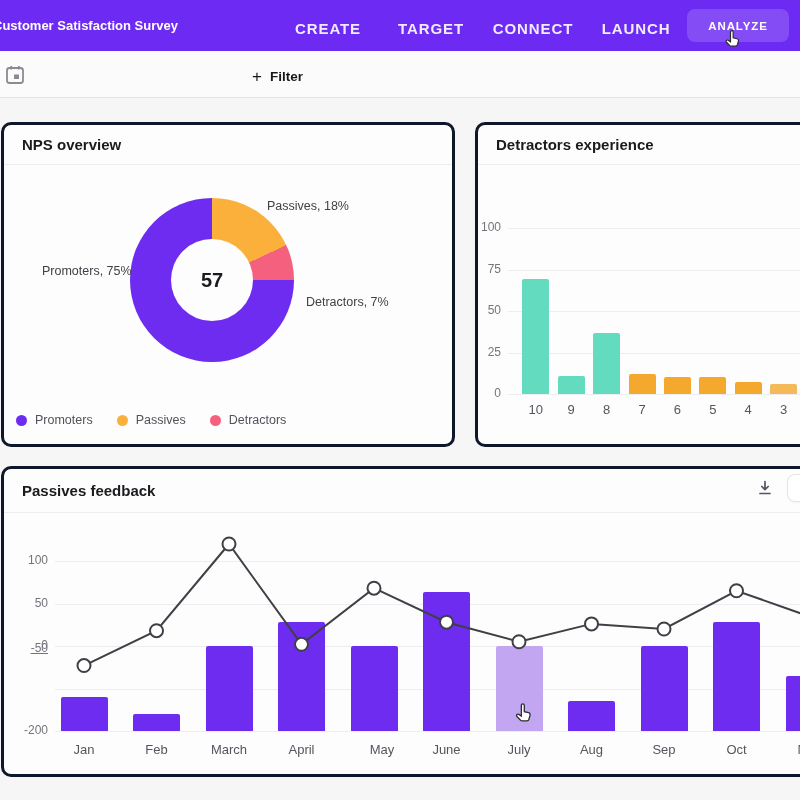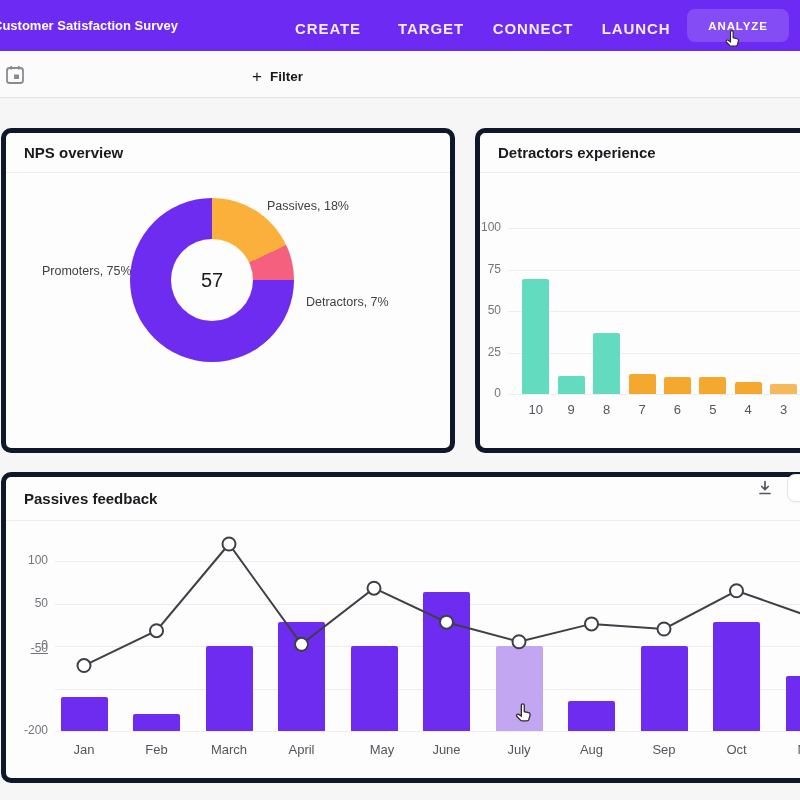--- a/index.html
+++ b/index.html
@@ -21,32 +21,32 @@
   .filterbar { position:absolute; left:0; top:51px; width:800px; height:47px; background:#fbfbfc; border-bottom:1px solid #e4e4e8; z-index:20; }
   .cal-icon { position:absolute; left:5px; top:13px; }
   .segmented { position:absolute; left:21px; top:10px; height:31px; background:#ededee; border-radius:8px; display:flex; align-items:center; padding:0 4px; }
   .seg-item { font-size:13px; color:#9a9aa1; font-weight:500; padding:0 11px; cursor:pointer; white-space:nowrap; }
   .seg-item.sel { background:#ffffff; color:#18181b; font-weight:700; border:1px solid #e2e2e6; border-radius:6px; height:25px; line-height:23px; padding:0 13px; box-shadow:0 1px 2px rgba(0,0,0,.06); }
   .filter-add { position:absolute; left:252px; top:10px; height:31px; display:flex; align-items:center; gap:8px; cursor:pointer; }
   .plus-glyph { font-size:17px; font-weight:500; color:#18181b; line-height:1; }
   .filter-label { font-size:13.5px; font-weight:600; color:#18181b; }
 
   
-  .card { position:absolute; background:#fdfdfd; border:5px solid #0f172a; border-radius:10px; z-index:1;margin-top:6px; }
+  .card { position:absolute; background:#fdfdfd; border:3px solid #0f172a; border-radius:10px; z-index:1; }
   .card-nps { left:1px; top:122px; width:454px; height:325px; }
   .card-onb { left:475px; top:122px; width:350px; height:325px; border-right:none; border-top-right-radius:0; }
   .card-web { left:1px; top:466px; width:810px; height:311px; }
   .card-head { height:40px; border-bottom:1px solid #ededf0; display:flex; align-items:center; padding-left:18px; }
   .card-head.tall { height:44px; }
   .card-title { font-size:15px; font-weight:700; color:#1b1b1f; }
 
   
   .donut { position:absolute; left:130px; top:198px; width:164px; height:164px; border-radius:50%; z-index:2; }
   .donut-hole { position:absolute; left:171px; top:239px; width:82px; height:82px; border-radius:50%; background:#fdfdfd; z-index:3; display:flex; align-items:center; justify-content:center; }
-  .donut-center { font-size:20px; font-weight:400; color:#1b1b1f; }
+  .donut-center { font-size:20px; font-weight:700; color:#1b1b1f; }
   .callout { position:absolute; font-size:12.5px; color:#3f3f46; z-index:3; white-space:nowrap; }
   .co-promoters  { left:42px;  top:264px; }
   .co-passives   { left:267px; top:199px; }
   .co-detractors { left:306px; top:271px;margin-top:24px; }
   .nps-legend { position:absolute; left:16px; top:413px; display:flex; column-gap:24px; align-items:center; z-index:3; }
   .legend-item { display:flex; align-items:center; gap:8px; }
   .legend-dot { width:11px; height:11px; border-radius:50%; }
   .legend-label { font-size:12.5px; color:#52525b; }
 
   
@@ -97,20 +97,34 @@
       <span class="card-title">NPS overview</span>
     </div>
   </section>
   <div class="donut" style="background: conic-gradient(rgb(251, 176, 60) 0deg, rgb(251, 176, 60) 64.8deg, rgb(245, 96, 127) 64.8deg, rgb(245, 96, 127) 90deg, rgb(109, 44, 240) 90deg, rgb(109, 44, 240) 360deg);"></div>
   <div class="donut-hole">
     <span class="donut-center">57</span>
   </div>
   <span class="callout co-promoters">Promoters, 75%</span>
   <span class="callout co-passives">Passives, 18%</span>
   <span class="callout co-detractors">Detractors, 7%</span>
+  <div class="nps-legend">
+    <span class="legend-item">
+      <span class="legend-dot" style="background: rgb(109, 44, 240);"></span>
+      <span class="legend-label">Promoters</span>
+    </span>
+    <span class="legend-item">
+      <span class="legend-dot" style="background: rgb(251, 176, 60);"></span>
+      <span class="legend-label">Passives</span>
+    </span>
+    <span class="legend-item">
+      <span class="legend-dot" style="background: rgb(245, 96, 127);"></span>
+      <span class="legend-label">Detractors</span>
+    </span>
+  </div>
 
   <section class="card card-onb">
     <div class="card-head">
       <span class="card-title">Detractors experience</span>
     </div>
   </section>
   <div>
       <div class="grid" style="left: 508px; top: 394px; width: 292px;"></div>
       <div class="ytick" style="left: 455px; top: 386px; width: 46px;">0</div>
       <div class="grid" style="left: 508px; top: 352.5px; width: 292px;"></div>

